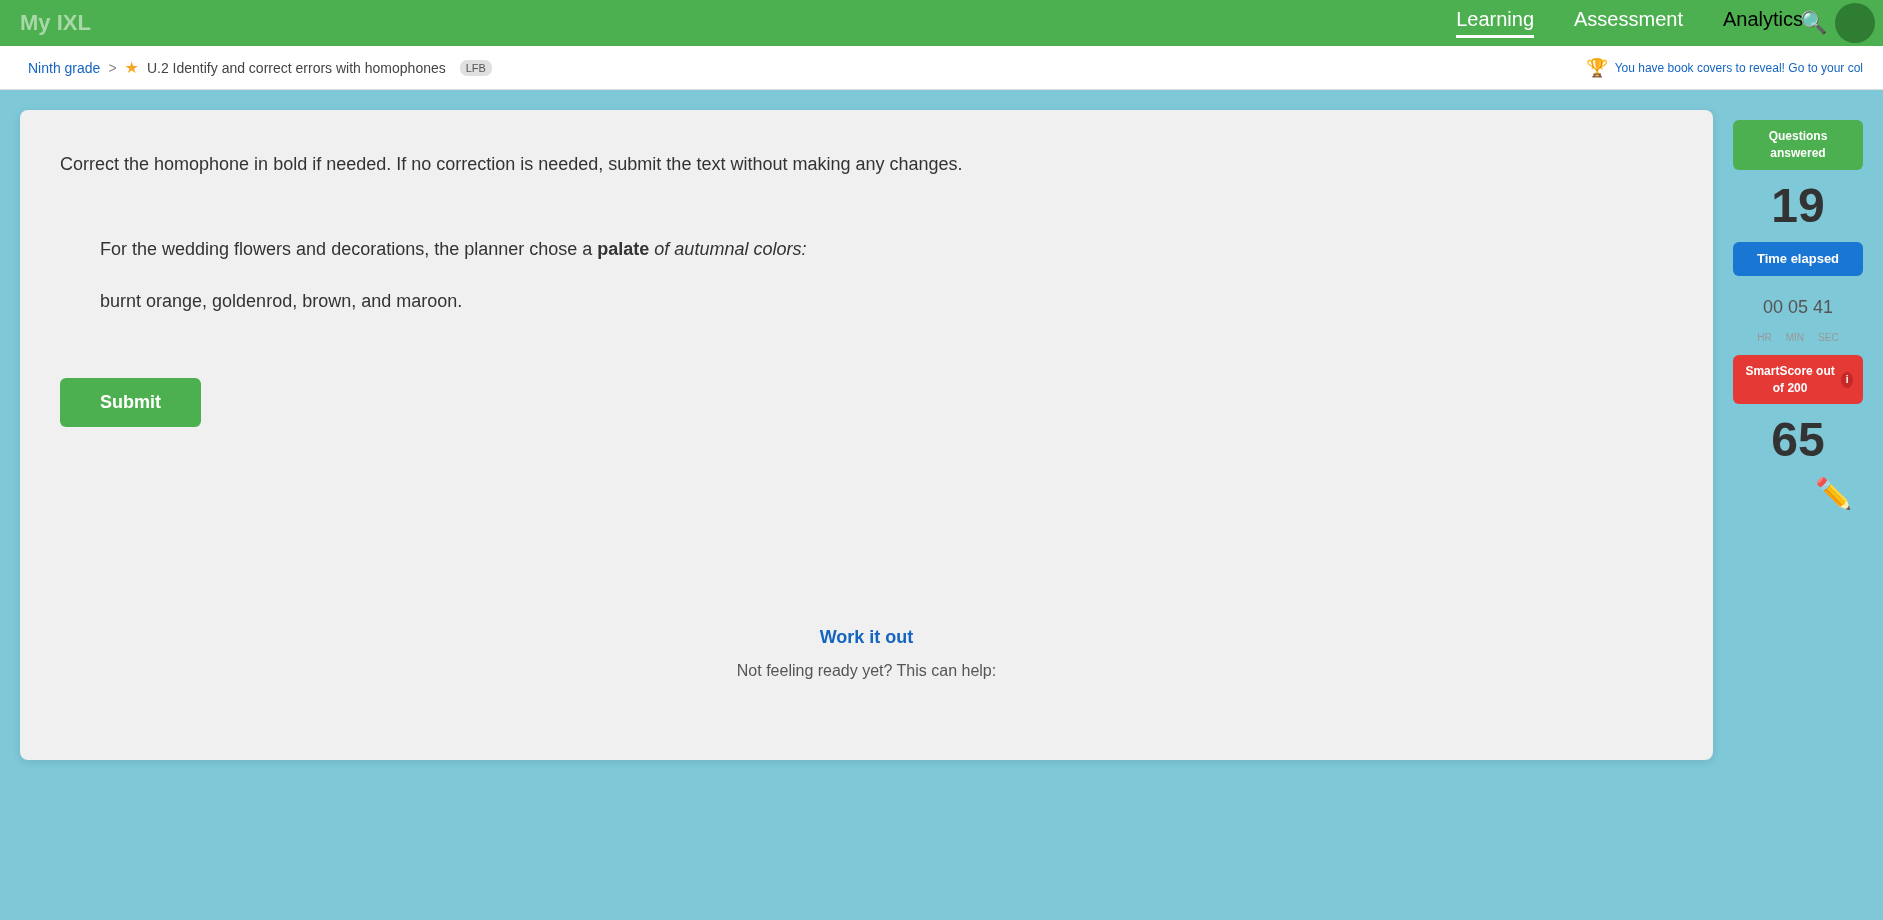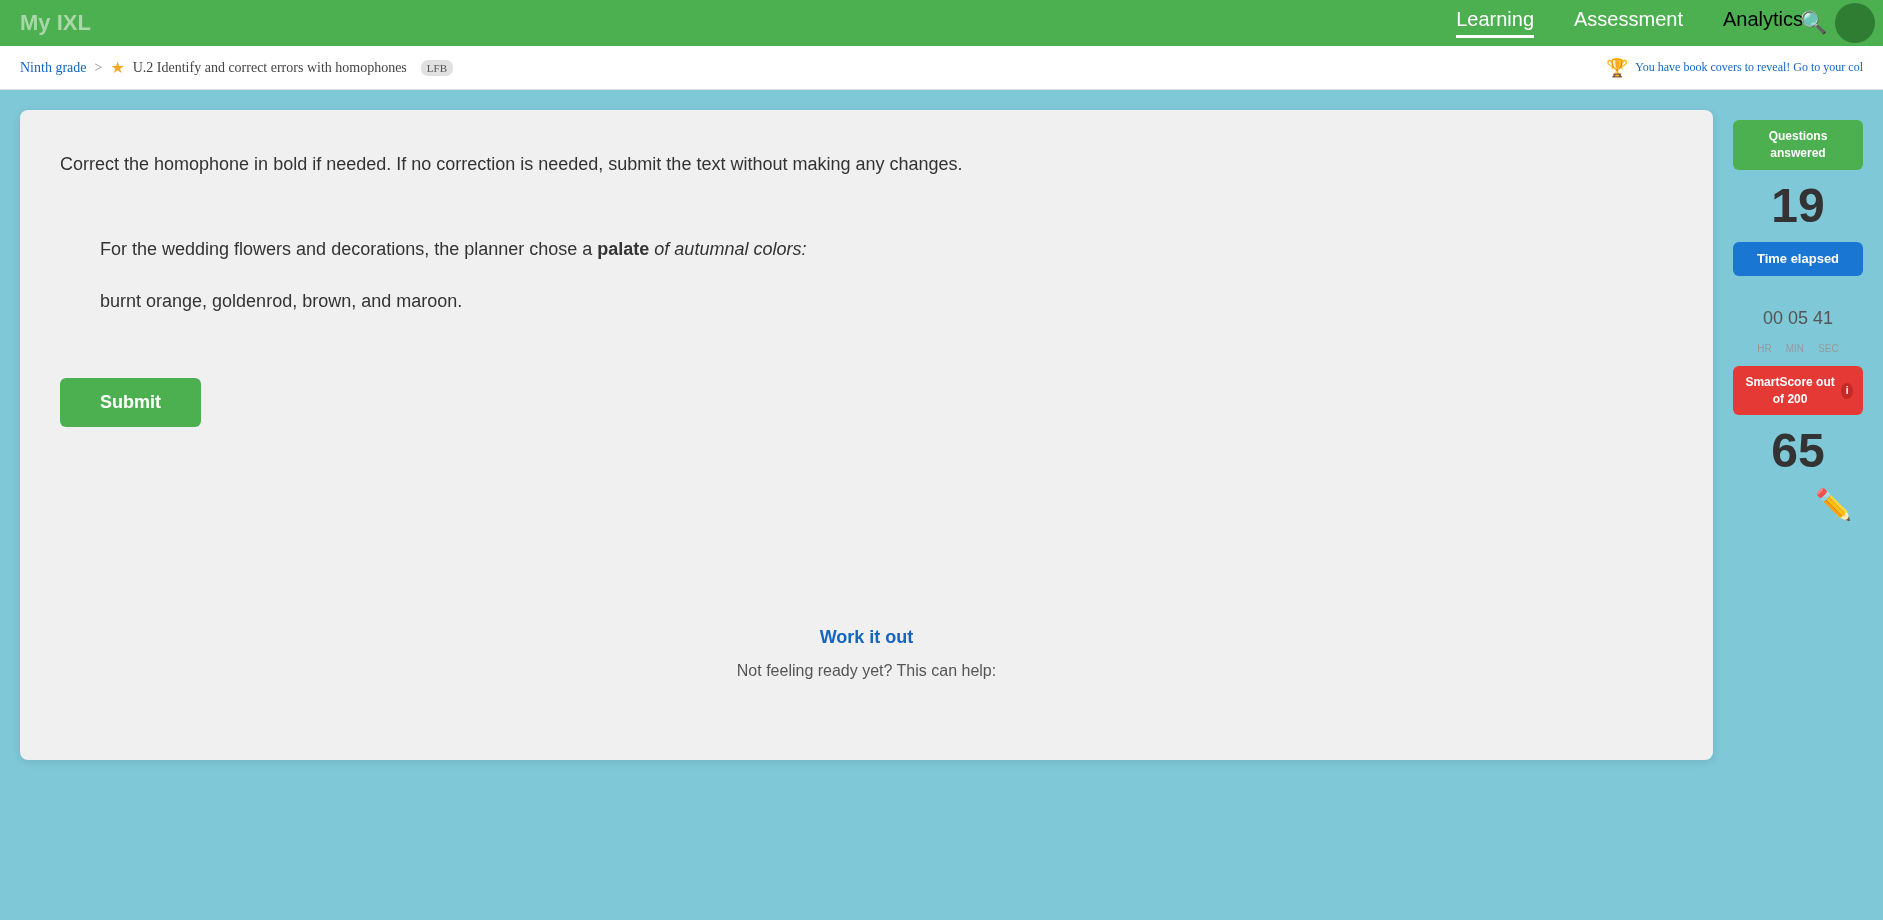--- a/index.html
+++ b/index.html
@@ -76,29 +76,28 @@
       width: 0;
       height: 0;
       border-left: 10px solid transparent;
       border-right: 10px solid transparent;
       border-top: 10px solid #4caf50;
     }
 
     
     .breadcrumb-bar {
       background: #fff;
-      padding: 12px 20px;
+      padding: 12px 28px;
       display: flex;
       align-items: center;
       gap: 8px;
       font-size: 14px;
       color: #444;
       border-bottom: 1px solid #ddd;
       position: relative;
-      font-family: Liberation Serif, serif;
     }
     .breadcrumb-link {
       color: #1565c0;
       cursor: pointer;
       text-decoration: none;
     }
     .breadcrumb-chevron {
       color: #888;
     }
     .breadcrumb-star {
@@ -246,21 +245,21 @@
       text-align: center;
       font-size: 13px;
       font-weight: bold;
       line-height: 1.4;
     }
 
     .time-display {
       text-align: center;
       font-size: 18px;
       color: #555;
-      margin-top: 20px;
+      margin-top: 9px;
     }
     .time-labels {
       display: flex;
       justify-content: center;
       gap: 14px;
       font-size: 10px;
       color: #999;
       margin-top: 2px;
     }
 

